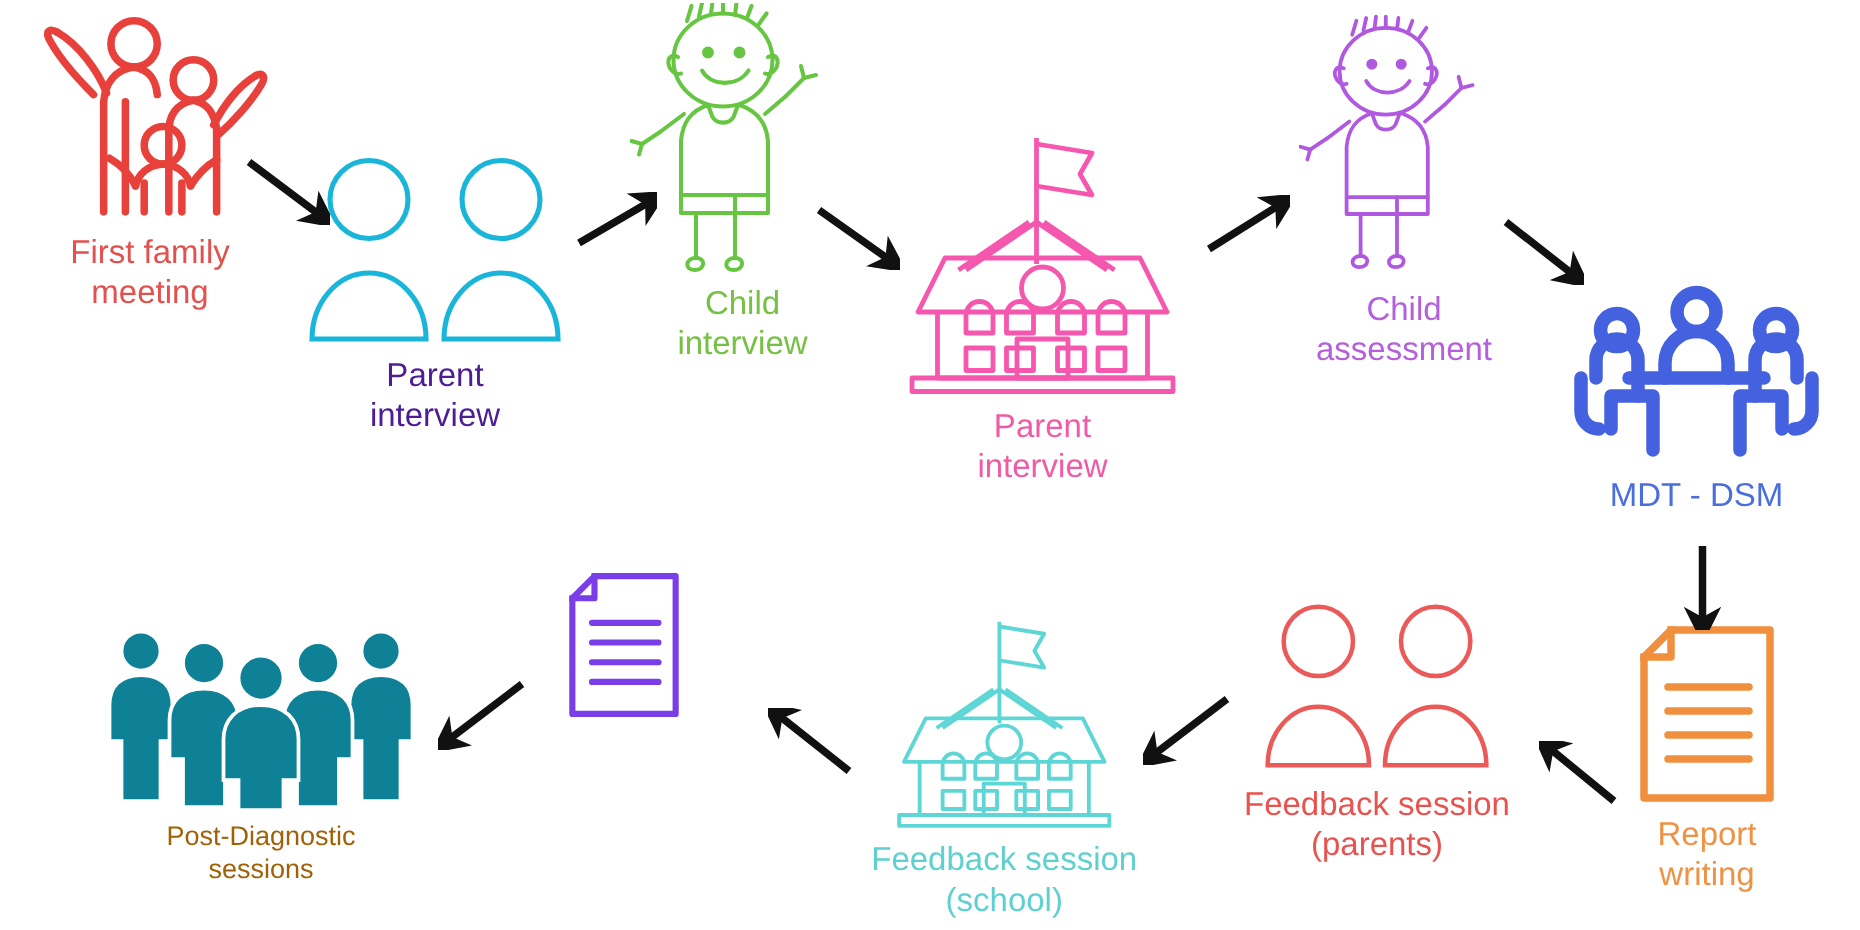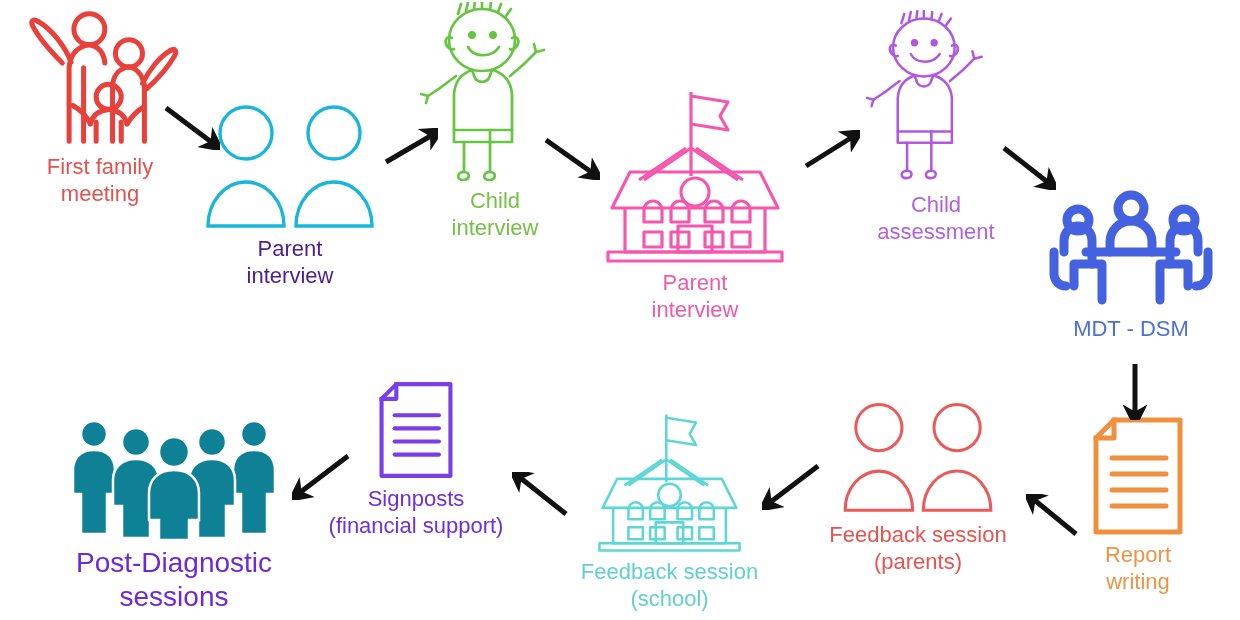--- a/index.html
+++ b/index.html
@@ -224,22 +224,20 @@
           <path d="M26 4 L92 4 L92 116 L8 116 L8 22 Z"></path>
           <path d="M26 4 L26 22 L8 22"></path>
         </g>
         <g stroke="#7a3ee8" stroke-width="5" stroke-linecap="round">
           <path d="M24 42 L78 42"></path>
           <path d="M24 58 L78 58"></path>
           <path d="M24 74 L78 74"></path>
           <path d="M24 90 L78 90"></path>
         </g>
       </svg></div>
-      <div class="label" style="color: rgb(109, 47, 224); font-size: 22px; width: 250px;">Signposts
-(financial support)</div>
     </div>
     <div class="node" style="left: 54px; top: 418px; width: 240px; margin-left: 0px;">
       <div class="art"><svg viewBox="0 0 212 122" width="212" height="122">
         <g fill="#0f8197" stroke="#ffffff" stroke-width="2.5">
           <g>
             <circle cx="26" cy="16" r="13"></circle>
             <path d="M26 32 C12 32 5 40 5 52 L5 76 L13 76 L13 116 L39 116 L39 76 L47 76 L47 52 C47 40 40 32 26 32 Z"></path>
           </g>
           <g>
             <circle cx="186" cy="16" r="13"></circle>
@@ -252,21 +250,21 @@
           <g>
             <circle cx="144" cy="24" r="14"></circle>
             <path d="M144 41 C129 41 121 50 121 62 L121 88 L130 88 L130 120 L158 120 L158 88 L167 88 L167 62 C167 50 159 41 144 41 Z"></path>
           </g>
           <g>
             <circle cx="106" cy="34" r="15"></circle>
             <path d="M106 52 C90 52 81 62 81 75 L81 102 L91 102 L91 122 L121 122 L121 102 L131 102 L131 75 C131 62 122 52 106 52 Z"></path>
           </g>
         </g>
       </svg></div>
-      <div class="label" style="color: #6d28d9; font-size: 28px; width: 240px;">Post-Diagnostic
+      <div class="label" style="color: #a16207; font-size: 18px; width: 240px;">Post-Diagnostic
 sessions</div>
     </div>
     <div class="arrow" style="left: 162px; top: 104px; width: 58px; height: 46px;"><svg width="58" height="46" viewBox="0 0 58 46">
        <defs>
          <marker id="marrow-1" markerWidth="5" markerHeight="5" refX="2.3" refY="2.5" orient="auto" markerUnits="strokeWidth">
            <path d="M0,0 L5,2.5 L0,5 L1.4,2.5 z" fill="#111111"></path>
          </marker>
        </defs>
        <line x1="4" y1="4" x2="52" y2="40" stroke="#111111" stroke-width="5" stroke-linecap="butt" marker-end="url(#marrow-1)"></line>
      </svg></div>

